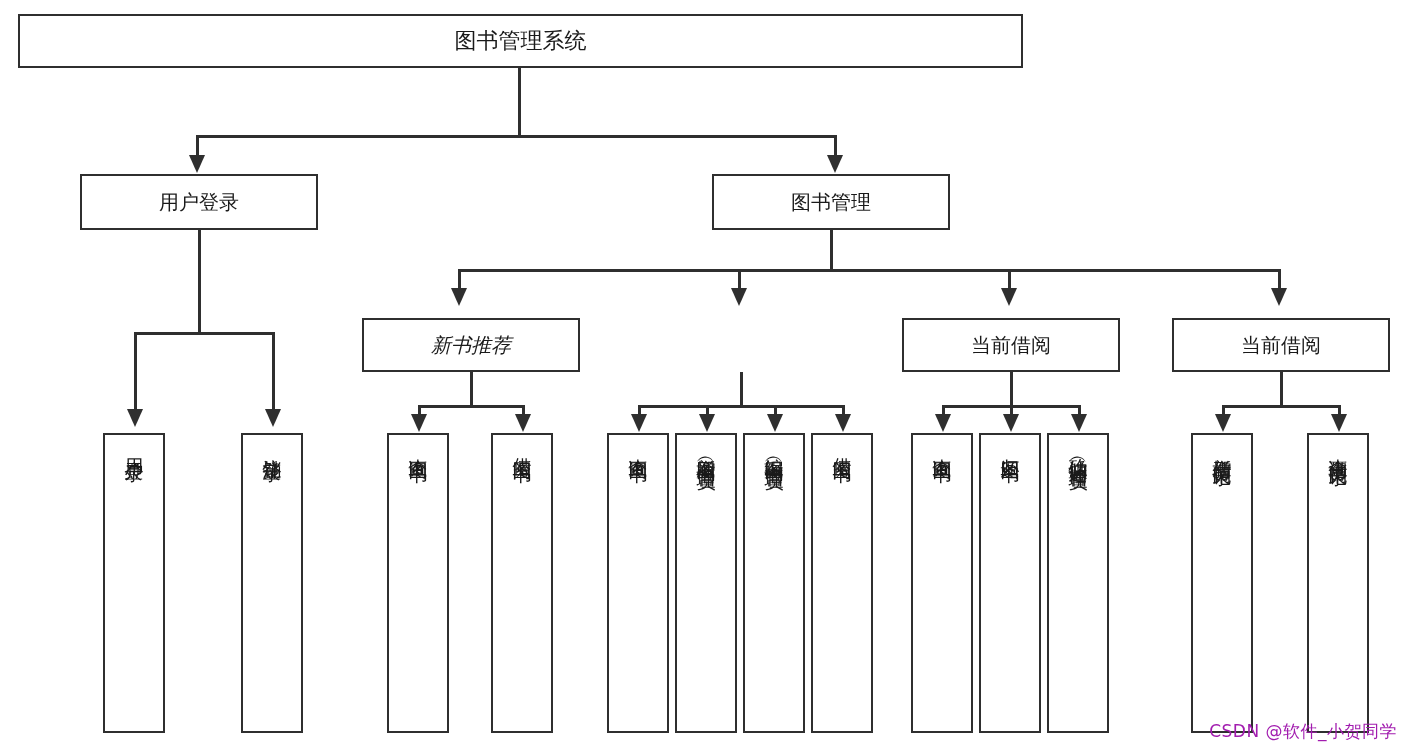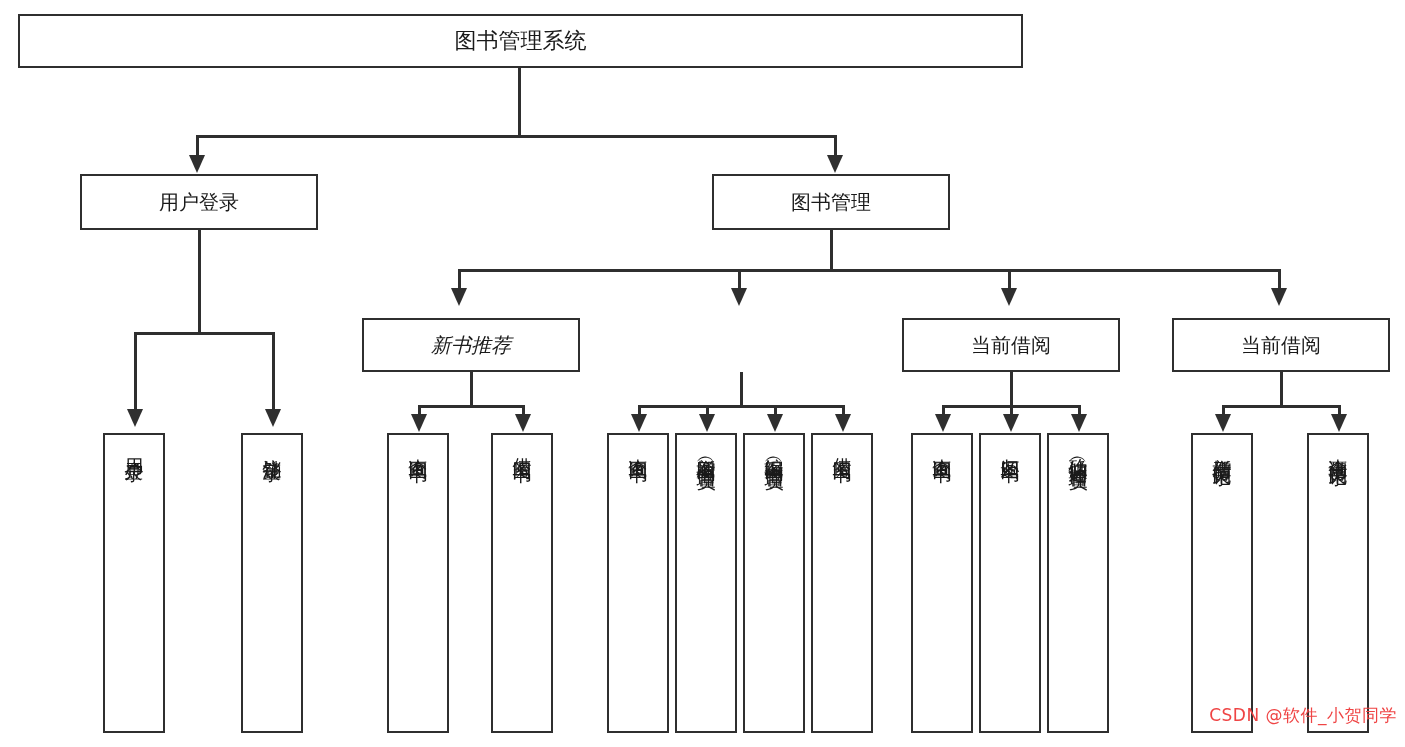--- a/index.html
+++ b/index.html
@@ -64,23 +64,23 @@
     height: 0;
     border-left: 8px solid transparent;
     border-right: 8px solid transparent;
     border-top: 18px solid #2f2f2f;
     z-index: 2;
   }
   
   #watermark {
     position: absolute;
     right: 8px;
-    bottom: 20px;
+    bottom: 4px;
     font-size: 17px;
-    color: #ef4444;
+    color: #a21caf;
     letter-spacing: 0.5px;
     z-index: 5;
     white-space: nowrap;
   }
 </style>
 </head>
 <body>
 
 <div id="canvas">
 

